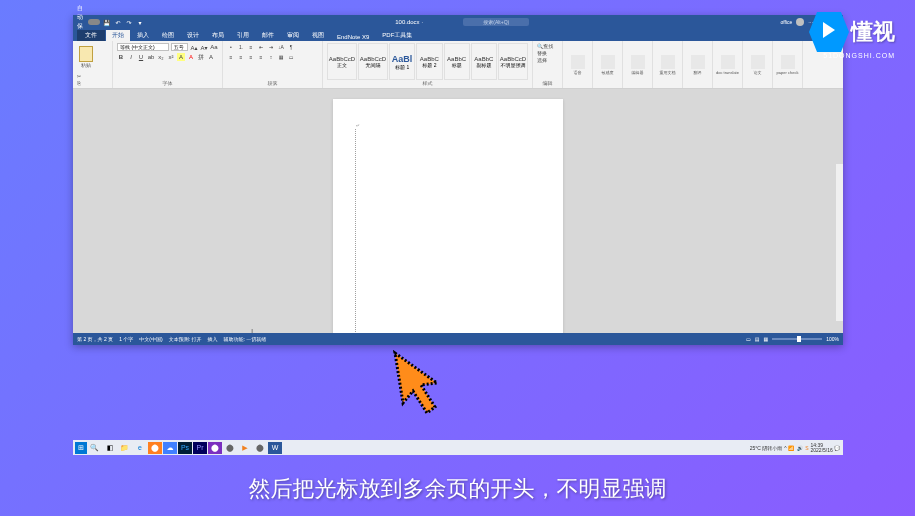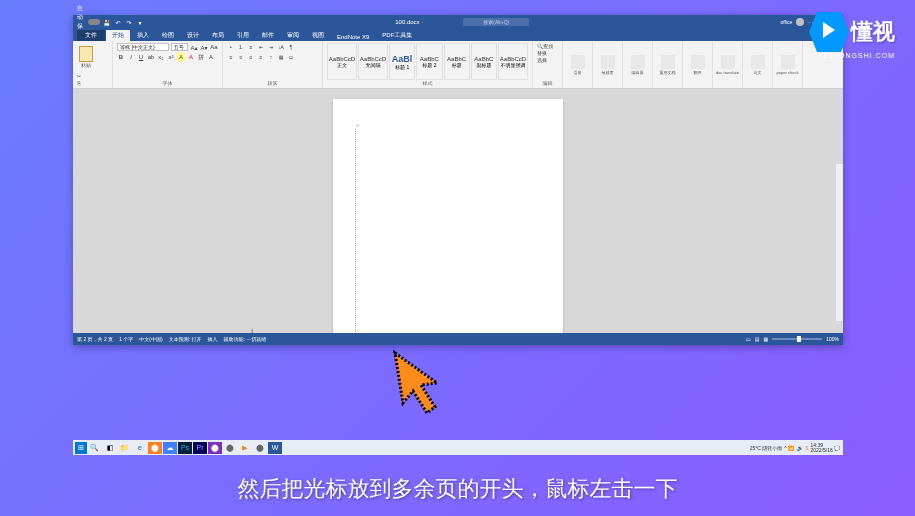--- a/index.html
+++ b/index.html
@@ -319,13 +319,13 @@
   <span class="txt">懂视</span>
   <span class="sub">51DONGSHI.COM</span>
 </div>
 
 <div class="cursor-arrow">
   <svg viewBox="0 0 70 80">
       <path d="M10 8 L52 38 L36 40 L50 62 L42 68 L28 46 L18 58 Z" fill="#ff8c1a" stroke="#000" stroke-width="3" stroke-dasharray="2,2"></path>
     </svg>
 </div>
 
-<div class="subtitle">然后把光标放到多余页的开头，鼠标左击一下</div>
+<div class="subtitle">然后把光标放到多余页的开头，不明显强调</div>
 
 </body></html>

